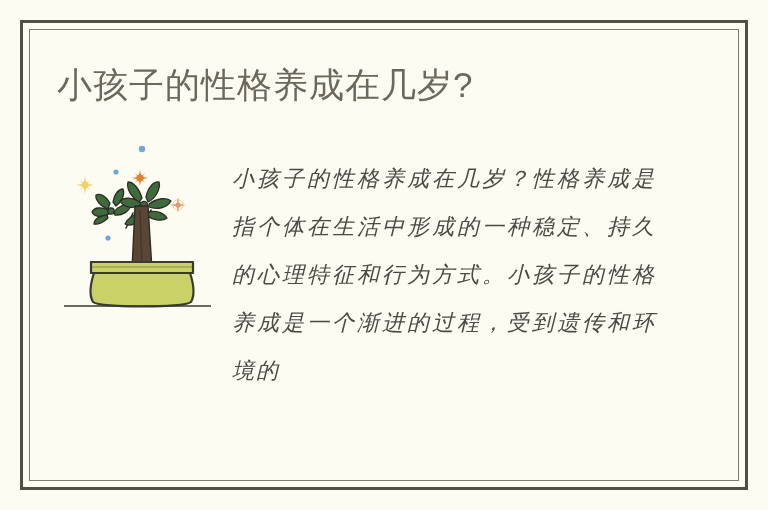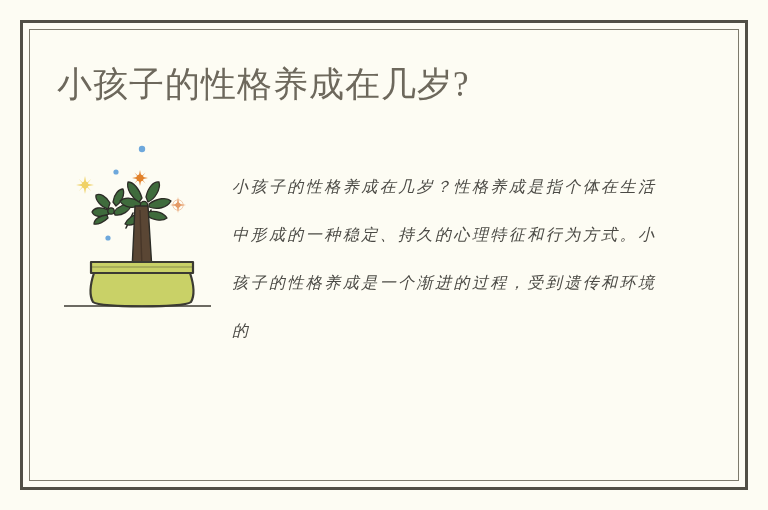--- a/index.html
+++ b/index.html
@@ -40,33 +40,33 @@
     box-sizing: border-box;
   }
   .title {
     position: absolute;
     left: 57px;
     top: 62px;
     font-size: 35px;
     line-height: 46px;
     letter-spacing: 1px;
     color: #6d685c;
-    font-family: Liberation Serif, serif;
+    font-family: Liberation Sans, sans-serif;
     font-weight: 400;
     white-space: nowrap;
   }
   .body-text {
     position: absolute;
     left: 232px;
-    top: 164px;
+    top: 155px;
     width: 424px;
-    font-size: 16px;
+    font-size: 22px;
     line-height: 48px;
     color: #4b4a45;
-    font-family: Liberation Mono, monospace;
+    font-family: Liberation Sans, sans-serif;
     font-style: italic;
     letter-spacing: 2.0px;
     text-align: justify;
     word-break: break-all;
   }
   .illustration {
     position: absolute;
     left: 56px;
     top: 140px;
     width: 160px;

